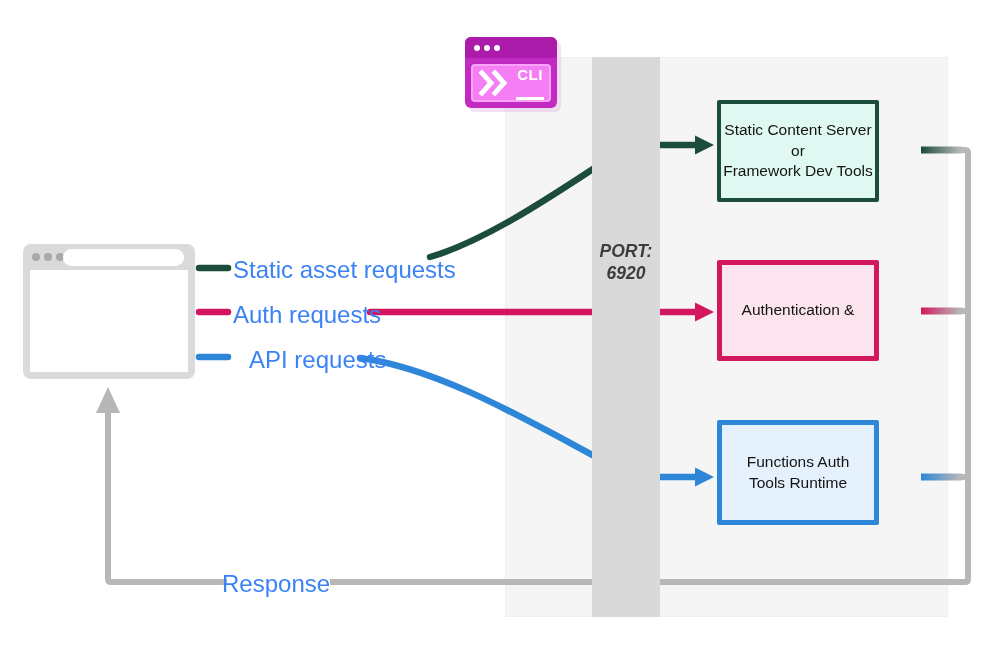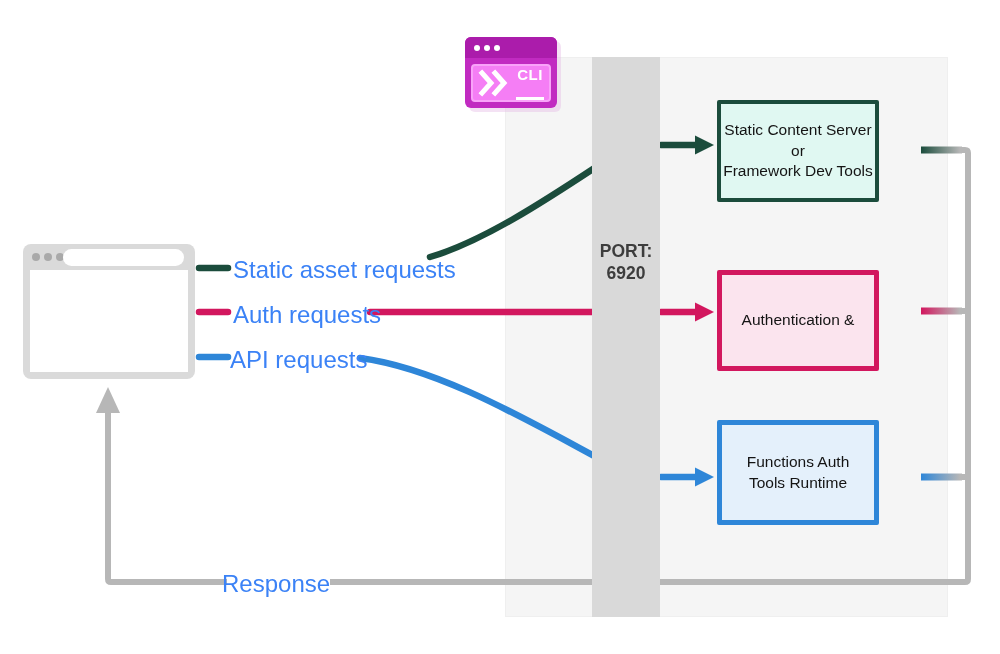--- a/index.html
+++ b/index.html
@@ -12,30 +12,30 @@
     position:absolute;left:505px;top:57px;width:443px;height:560px;
     background:#f5f5f5;border:1px solid #efefef;box-sizing:border-box;z-index:1;
   }
   #wires{position:absolute;left:0;top:0;width:1000px;height:654px;z-index:2;}
   .portbar{
     position:absolute;left:592px;top:57px;width:68px;height:560px;
     background:#d9d9d9;z-index:3;
   }
   .port-label{
     position:absolute;left:0;top:183px;width:68px;text-align:center;
-    font-weight:bold;font-size:17.5px;line-height:22px;color:#3d3d3d;
+    font-weight:bold;font-size:17.5px;line-height:22px;color:#3d3d3d;font-style:italic;
   }
   
   .node{
     position:absolute;left:717px;width:162px;box-sizing:border-box;z-index:4;
     display:flex;flex-direction:column;align-items:center;justify-content:center;
     text-align:center;font-size:15.5px;line-height:1.35;color:#141414;border-radius:2px;
   }
   .node-static{top:100px;height:102px;border:4px solid #1b4c3c;background:#e0f8f2;}
-  .node-auth{top:270px;height:101px;border:5px solid #d2175e;background:#fbe4ee;justify-content:center;}
+  .node-auth{top:260px;height:101px;border:5px solid #d2175e;background:#fbe4ee;justify-content:center;}
   .node-func{top:420px;height:105px;border:5px solid #2e86d8;background:#e4f0fb;}
   
   .flow-label{position:absolute;font-size:24px;color:#3b82f6;z-index:6;white-space:nowrap;}
   
   .browser{
     position:absolute;left:23px;top:244px;width:172px;height:135px;
     background:#dadada;border-radius:8px;z-index:5;
   }
   .browser .dots{position:absolute;left:9px;top:9px;display:flex;gap:4px;}
   .browser .dots i{width:8px;height:8px;border-radius:50%;background:#a9a9a9;display:block;}
@@ -141,21 +141,21 @@
   <div class="node node-auth">
     <span>Authentication &amp;</span>
   </div>
   <div class="node node-func">
     <span>Functions Auth</span>
     <span>Tools Runtime</span>
   </div>
 
   <div class="flow-label" style="left:233px;top:256px;">Static asset requests</div>
   <div class="flow-label" style="left:233px;top:301px;">Auth requests</div>
-  <div class="flow-label" style="left:230px;top:346px;">API requests</div>
+  <div class="flow-label" style="left:249px;top:346px;">API requests</div>
   <div class="flow-label" style="left:222px;top:570px;">Response</div>
 
   <div class="browser">
     <div class="dots">
         <i></i>
         <i></i>
         <i></i>
       </div>
     <div class="addr"></div>
     <div class="body"></div>

